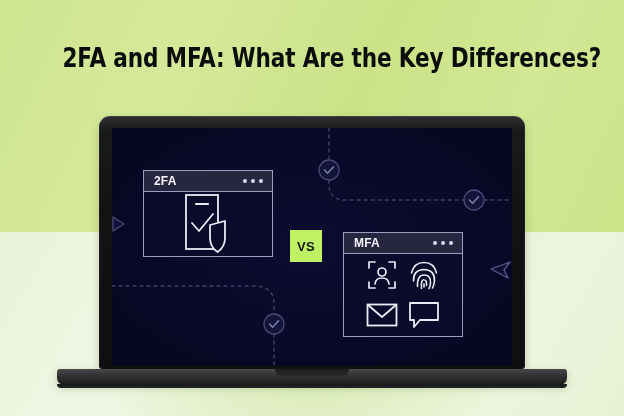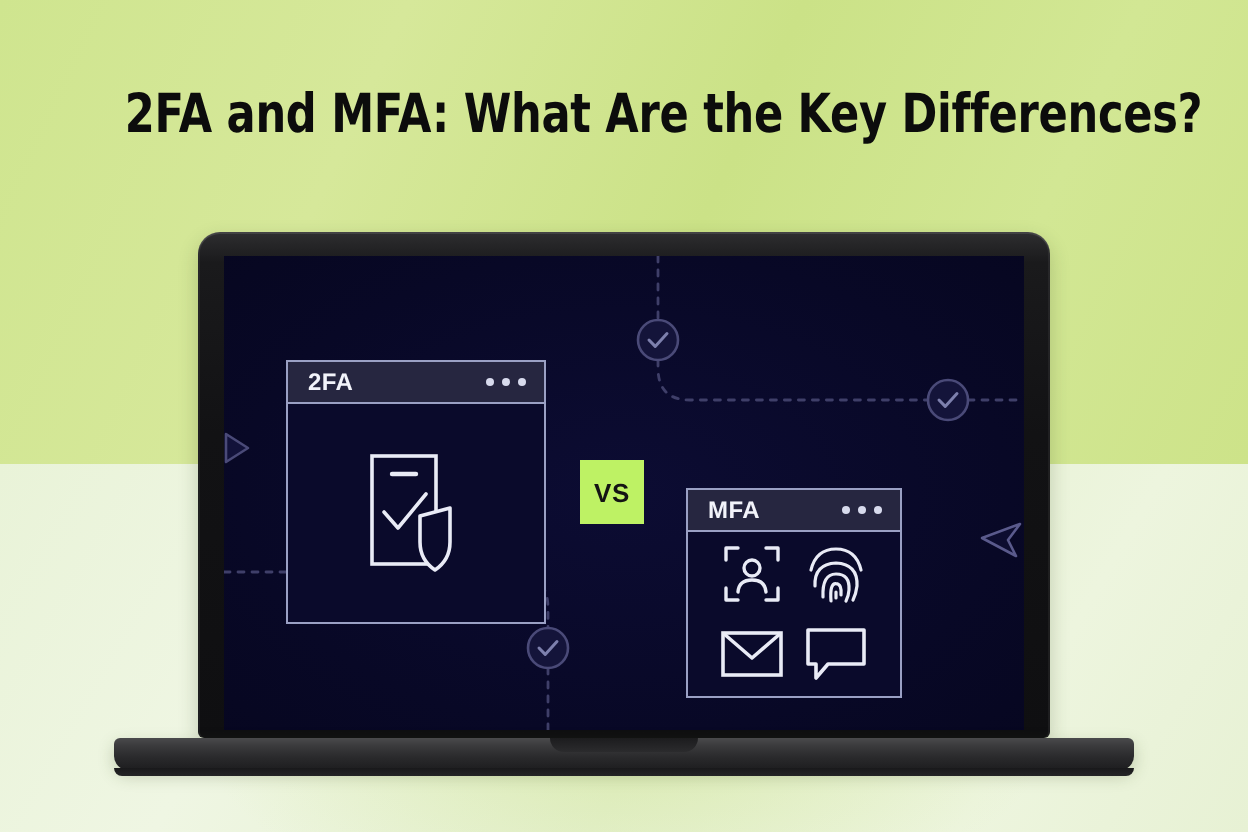--- a/index.html
+++ b/index.html
@@ -173,28 +173,28 @@
   .win-body {
     position: relative;
     display: flex;
     align-items: center;
     justify-content: center;
     height: calc(100% - 21px);
   }
 
   #win-2fa {
     left: 31px;
-    top: 52px;
+    top: 42px;
     width: 130px;
-    height: 132px;
+    height: 87px;
   }
   #win-mfa {
     left: 231px;
-    top: 116px;
-    width: 108px;
+    top: 104px;
+    width: 120px;
     height: 105px;
   }
 
   .mfa-grid {
     display: grid;
     grid-template-columns: 34px 34px;
     grid-template-rows: 34px 34px;
     gap: 6px 8px;
     align-items: center;
     justify-items: center;

